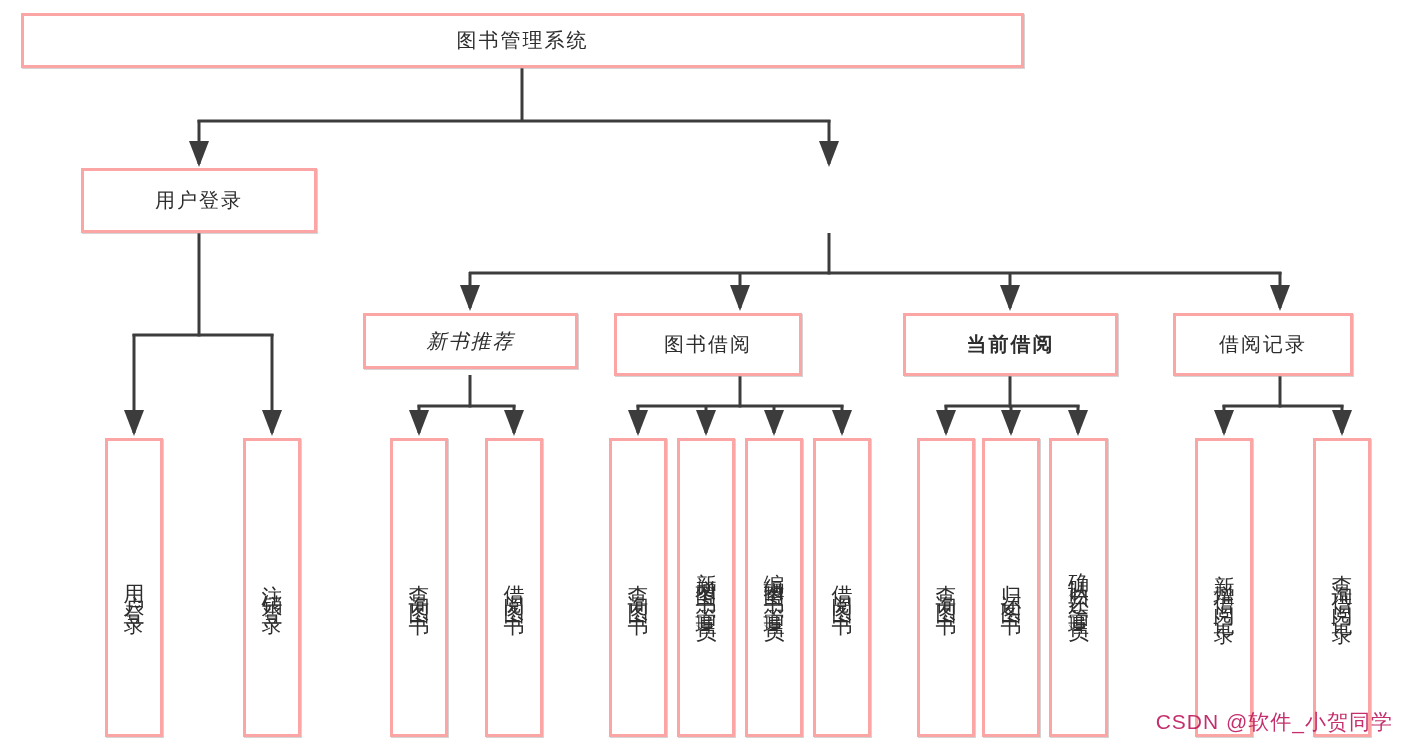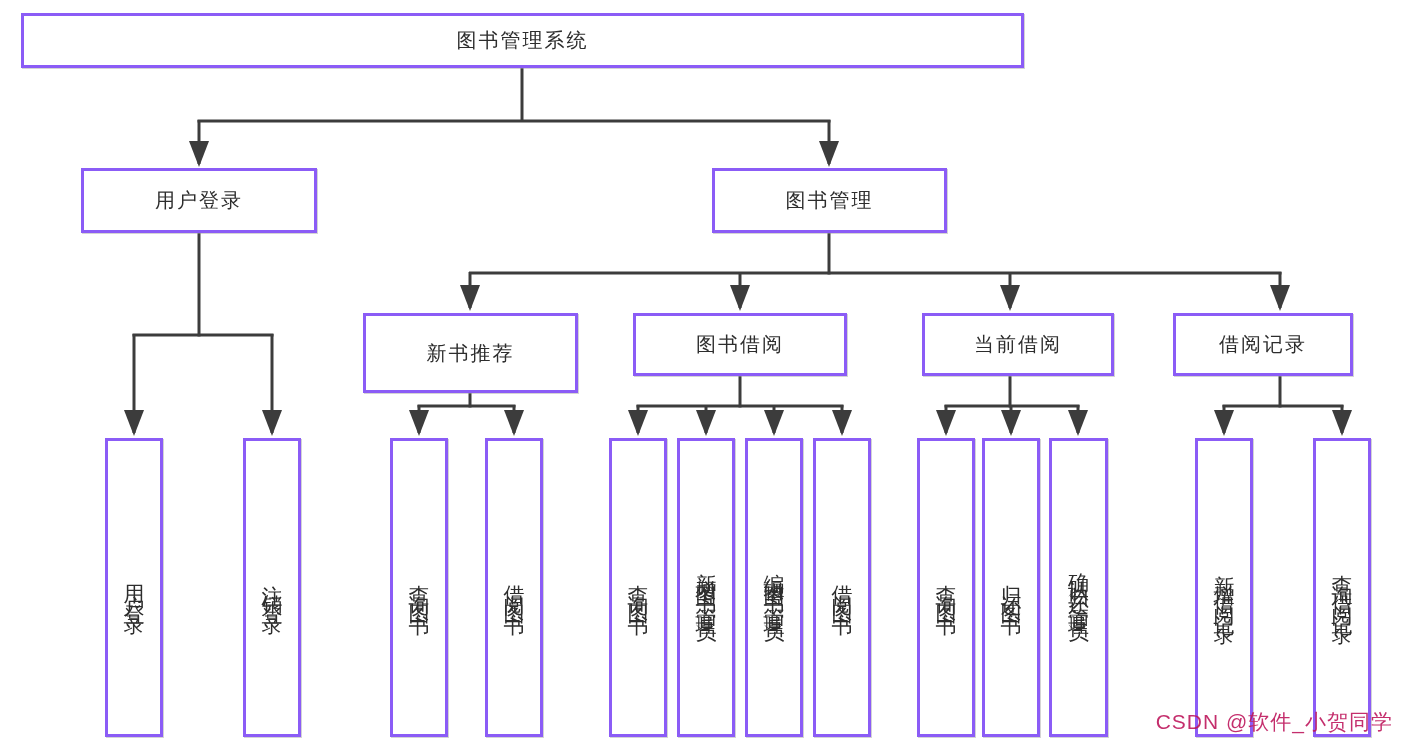--- a/index.html
+++ b/index.html
@@ -16,21 +16,21 @@
   }
   #connectors {
     position: absolute;
     left: 0; top: 0;
     width: 1405px;
     height: 747px;
   }
   .box {
     position: absolute;
     box-sizing: border-box;
-    border: 3px solid #8b5cf6;
+    border: 3px solid #fca5a5;
     background: #ffffff;
     display: flex;
     align-items: center;
     justify-content: center;
     box-shadow: 1px 1px 0 rgba(160,160,160,.45);
   }
   .hbox .label {
     font-size: 20px;
     color: #2d2d2d;
     letter-spacing: 2px;
@@ -137,31 +137,28 @@
     </g>
   </svg>
 
   <div class="box hbox" style="left:21px; top:13px; width:1003px; height:55px;">
     <span class="label">图书管理系统</span>
   </div>
 
   <div class="box hbox" style="left:81px; top:168px; width:236px; height:65px;">
     <span class="label">用户登录</span>
   </div>
-  <div class="box hbox" style="left:712px; top:168px; width:235px; height:65px;">
-    <span class="label">图书管理</span>
-  </div>
-
-  <div class="box hbox" style="left:363px; top:313px; width:215px; height:80px;">
+
+  <div class="box hbox" style="left:363px; top:313px; width:215px; height:56px;font-style:italic;">
     <span class="label">新书推荐</span>
   </div>
-  <div class="box hbox" style="left:633px; top:313px; width:214px; height:63px;align-items:center;">
+  <div class="box hbox" style="left:614px; top:313px; width:188px; height:63px;align-items:center;">
     <span class="label">图书借阅</span>
   </div>
-  <div class="box hbox" style="left:922px; top:313px; width:192px; height:63px;">
+  <div class="box hbox" style="left:903px; top:313px; width:215px; height:63px;font-weight:bold;">
     <span class="label">当前借阅</span>
   </div>
   <div class="box hbox" style="left:1173px; top:313px; width:180px; height:63px;">
     <span class="label">借阅记录</span>
   </div>
 
   <div class="box vbox" style="left:105px; top:438px; width:58px; height:299px;">
     <span class="label">用户登录</span>
   </div>
   <div class="box vbox" style="left:243px; top:438px; width:58px; height:299px;">

